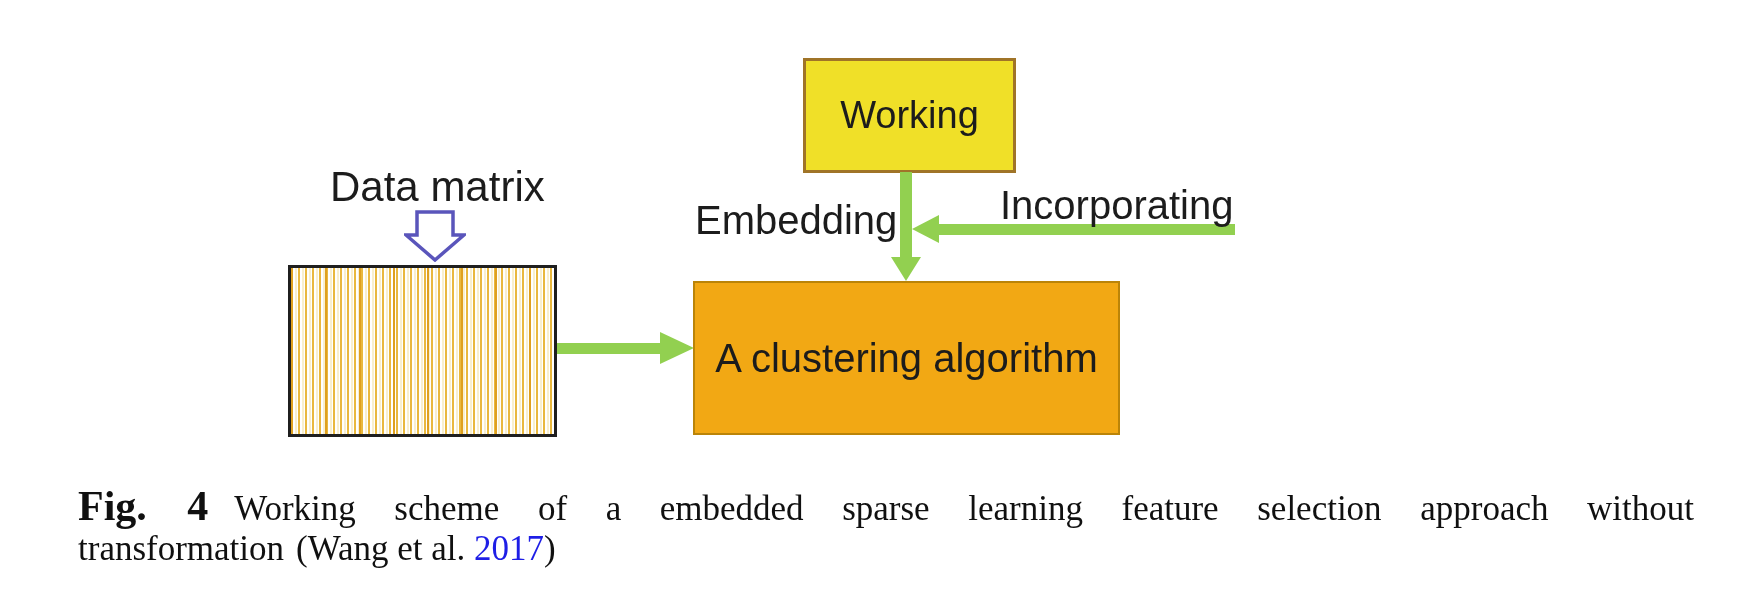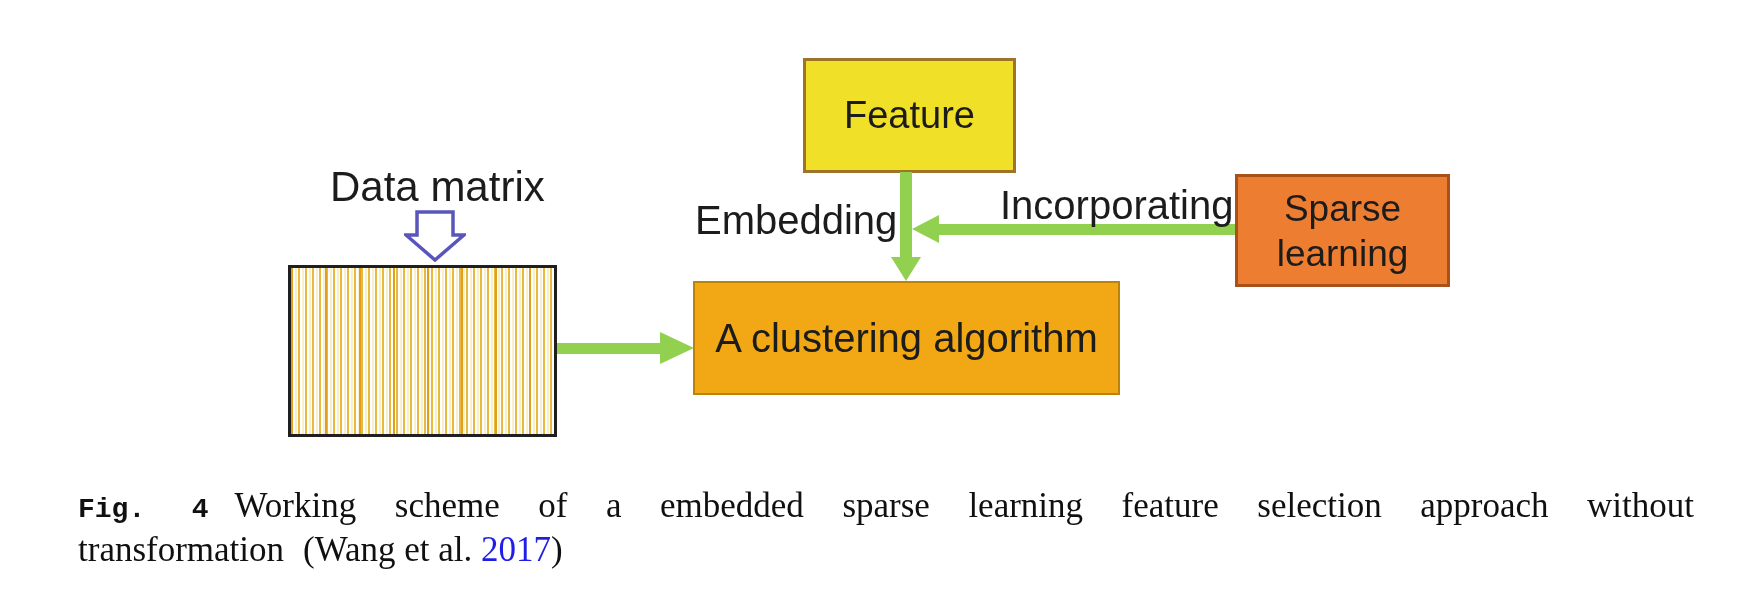--- a/index.html
+++ b/index.html
@@ -24,21 +24,21 @@
     text-align: center;
     color: #1c1c1c;
   }
   #feature-box {
     left: 803px; top: 58px; width: 213px; height: 115px;
     background: var(--box-yellow);
     border: 3px solid var(--box-yellow-border);
     font-size: 38px; line-height: 47px;
   }
   #cluster-box {
-    left: 693px; top: 281px; width: 427px; height: 114px;
+    left: 693px; top: 281px; width: 427px; height: 154px;
     background: var(--box-gold);
     border: 2px solid var(--box-gold-border);
     font-size: 40px; line-height: 44px;
   }
   #sparse-box {
     left: 1235px; top: 174px; width: 215px; height: 113px;
     background: var(--box-orange);
     border: 3px solid var(--box-orange-border);
     font-size: 37px; line-height: 45px;
   }
@@ -107,62 +107,58 @@
   #caption {
     position: absolute;
     left: 78px; top: 486px; width: 1616px;
     font-family: "Liberation Serif", serif;
     font-size: 35px;
     line-height: 40px;
     color: #101010;
     text-align: justify;
   }
   #caption-fig-label {
-    font-family: Liberation Mono, monospace;
+    font-family: Liberation Serif, serif;
     font-weight: bold;
-    font-size: 28px;
+    font-size: 42px;
     margin-right: 26px;
   }
-  #caption-citation { white-space: nowrap; margin-left: 19px; }
+  #caption-citation { white-space: nowrap; margin-left: 12px; }
   #caption-link { color: var(--link-blue); }
 </style>
 </head>
 <body>
 
 <div id="stage">
 
   <div class="dlabel" id="data-matrix-label">Data matrix</div>
 
   <svg class="abs" id="purple-arrow" width="62" height="52" viewBox="0 0 62 52">
     <polygon points="13,2 49,2 49,25 60,25 31,50 2,25 13,25" fill="#ffffff" stroke="var(--purple)" stroke-width="3.5" stroke-linejoin="miter"></polygon>
   </svg>
 
   <div class="abs" id="matrix-rect"></div>
 
   <div class="shaft" id="arrow-matrix-shaft"></div>
   <div class="head" id="arrow-matrix-head"></div>
 
   <div class="dbox" id="feature-box">
-    <span>Feature</span>
+    <span>Working</span>
   </div>
 
   <div class="shaft" id="arrow-down-shaft"></div>
   <div class="head" id="arrow-down-head"></div>
 
   <div class="dlabel" id="embedding-label">Embedding</div>
 
   <div class="shaft" id="arrow-left-shaft"></div>
   <div class="head" id="arrow-left-head"></div>
 
   <div class="dlabel" id="incorporating-label">Incorporating</div>
 
-  <div class="dbox" id="sparse-box">
-    <span>Sparse</span>
-    <span>learning</span>
-  </div>
 
   <div class="dbox" id="cluster-box">
     <span>A clustering algorithm</span>
   </div>
 
   <div id="caption">
     <span id="caption-fig-label">Fig. 4</span><span>Working scheme of a embedded sparse learning feature selection approach without transformation</span><span id="caption-citation"><span>(Wang et al. </span><span id="caption-link">2017</span><span>)</span></span>
   </div>
 
 </div>

